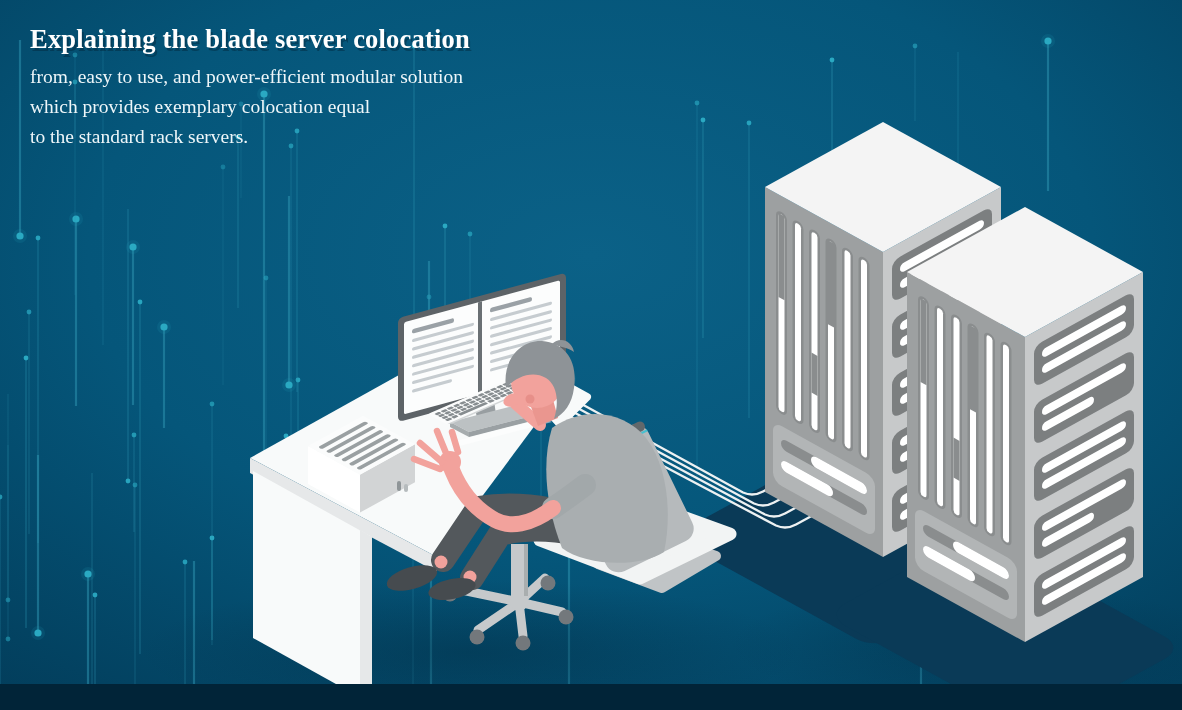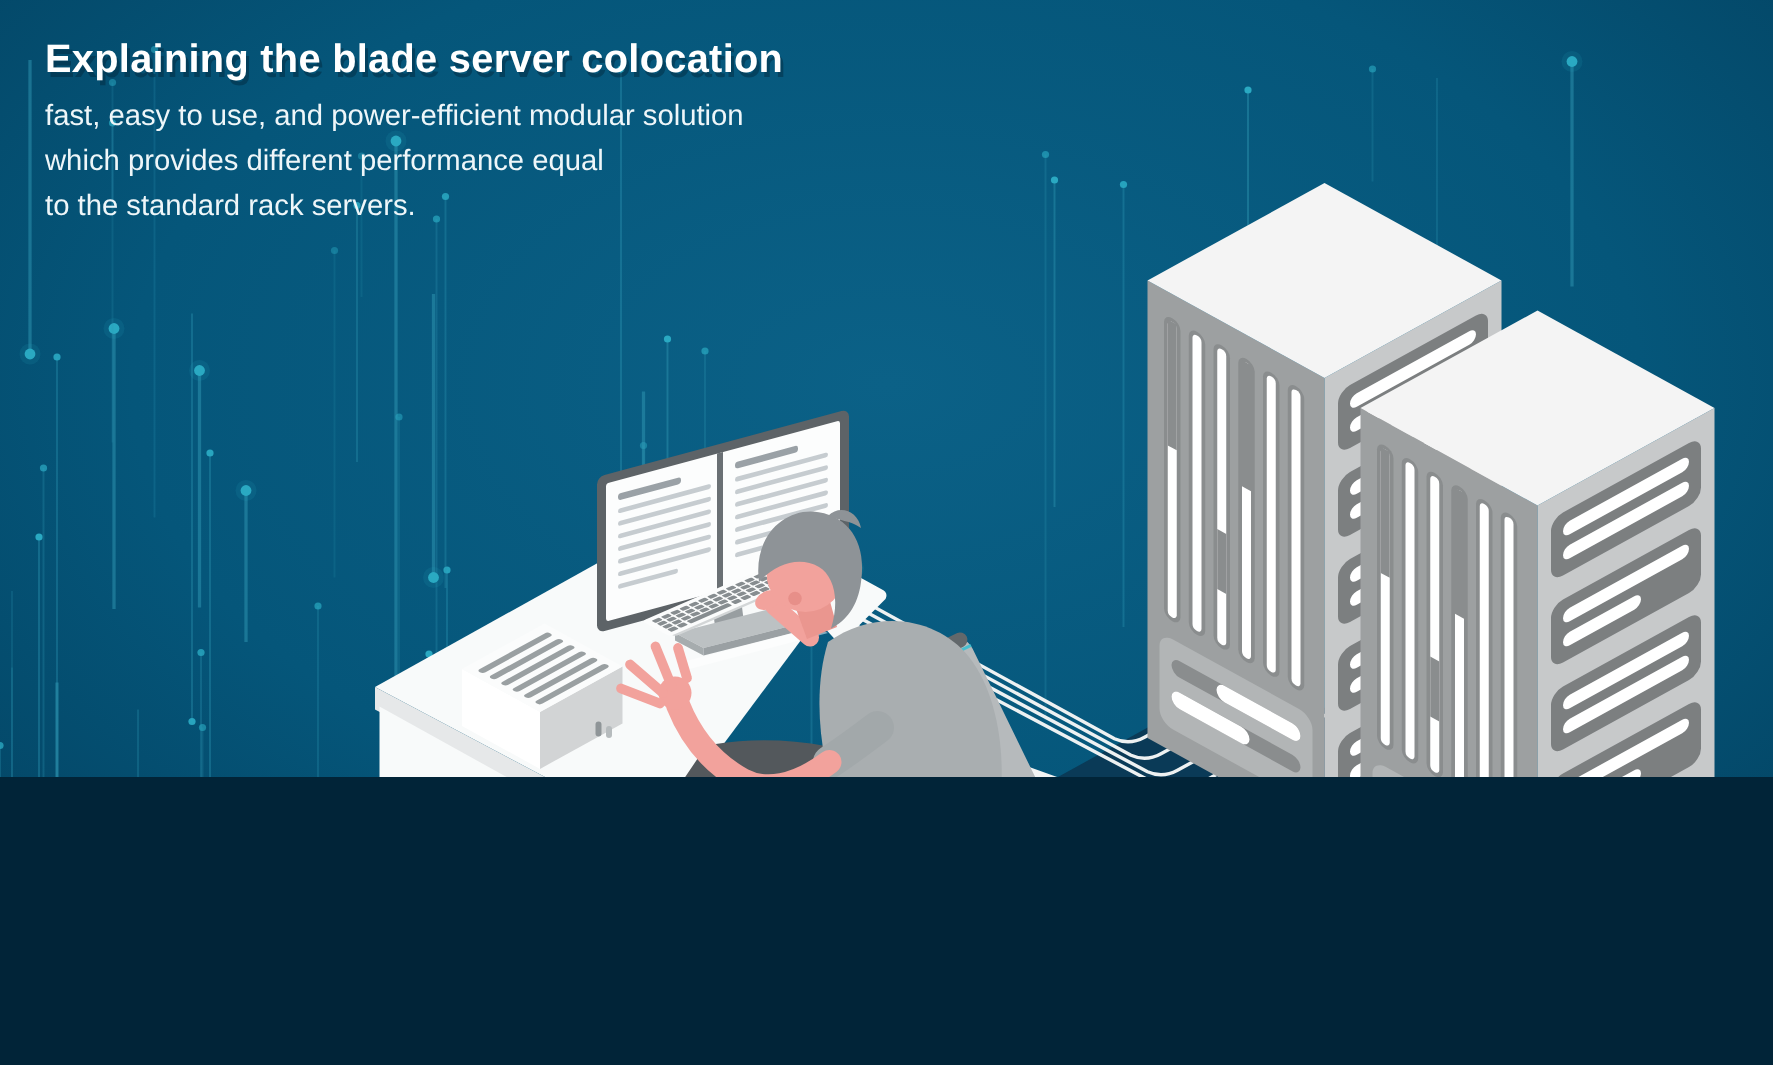--- a/index.html
+++ b/index.html
@@ -1,17 +1,17 @@
 <!DOCTYPE html>
 <html style="--background-light: #0b6187; --background: #05567a; --background-dark: #023a57; --line-teal: #2f98b4; --accent-dot: #2aa9c2; --title-text: #ffffff; --body-text: #eef6f9; --cable: #edf1f2; --shadow: #0a3a57; --srv-top: #f4f4f4; --srv-light: #c7c9ca; --srv-mid: #9da0a1; --srv-dark: #7c7f80; --srv-ring: #8a8d8e; --srv-panel: #b2b5b6; --desk: #f8fafa; --desk-edge: #e6e8e9; --skin: #f2a29c; --skin-dark: #ea968f; --hair: #8e9397; --shirt: #a9aeb0; --pants: #53585c; --shoe: #464b4f; --chair: #b6babc; --chair-dark: #62686b; --chair-teal: #3cc0d0; --metal: #c6c9cb; --metal-dark: #8e9396; --monitor-frame: #5d6367; --screen: #fcfdfd; --screen-line: #c6ccd0; --screen-title: #9aa1a6; --keys: #878d90;"><head>
 <meta charset="utf-8">
 <style>
   html,body{margin:0;padding:0;background:#012438;}
-  .stage{position:relative;width:1182px;height:518px;overflow:hidden;
-         background:var(--background,#05567a);font-family:Liberation Sans, sans-serif;}
+  .stage{position:relative;width:1182px;height:684px;overflow:hidden;
+         background:var(--background,#05567a);font-family:Liberation Serif, serif;}
   .stage svg{position:absolute;left:0;top:0;}
   .copy{position:absolute;left:30px;top:24px;z-index:3;}
   .copy h1{margin:0;font-size:26.5px;font-weight:700;color:var(--title-text,#fff);
            letter-spacing:.2px;text-shadow:2px 3px 0 rgba(2,38,57,.45);}
   .bodytext{margin-top:7px;font-size:19.5px;line-height:30px;font-weight:400;
             color:var(--body-text,#eef6f9);}
 </style>
 </head>
 <body>
 
@@ -391,19 +391,19 @@
     <circle cx="537" cy="382" r="26" style="fill:var(--skin)"></circle>
     <circle cx="530" cy="399" r="4.5" fill="#e78f89"></circle>
     <path d="M506,388 C502,358 522,340 542,341 C566,343 578,362 574,388 C572,404 564,414 554,419 C560,400 556,384 546,378 C532,370 516,377 506,388 Z" style="fill:var(--hair)"></path>
     <path d="M552,344 C560,336 572,341 574,352 C567,347 559,347 552,344 Z" style="fill:var(--hair)"></path>
   </g>
 </svg>
 
 <div class="copy">
   <h1>Explaining the blade server colocation</h1>
   <div class="bodytext">
-    <div>fast, easy to use, and power-efficient modular solution</div>
-    <div>which provides different performance equal</div>
+    <div>from, easy to use, and power-efficient modular solution</div>
+    <div>which provides exemplary colocation equal</div>
     <div>to the standard rack servers.</div>
   </div>
 </div>
 
 </div>
 
 </body></html>

